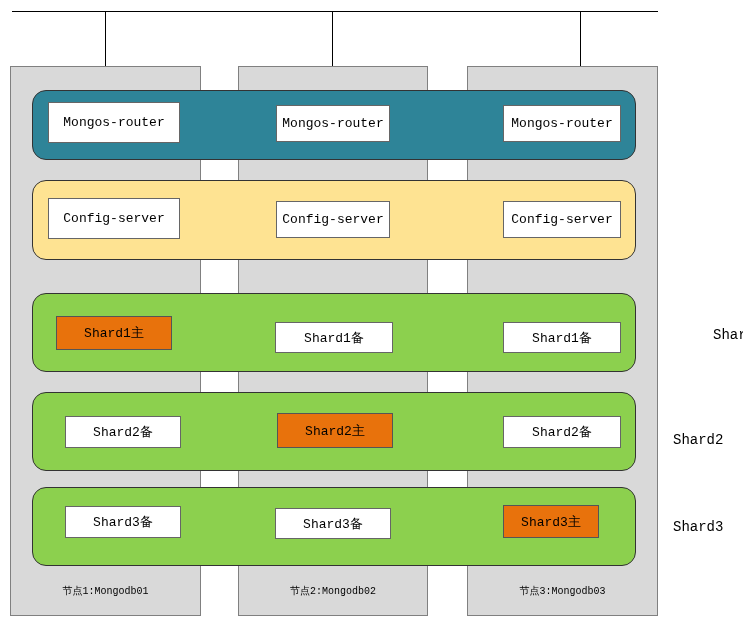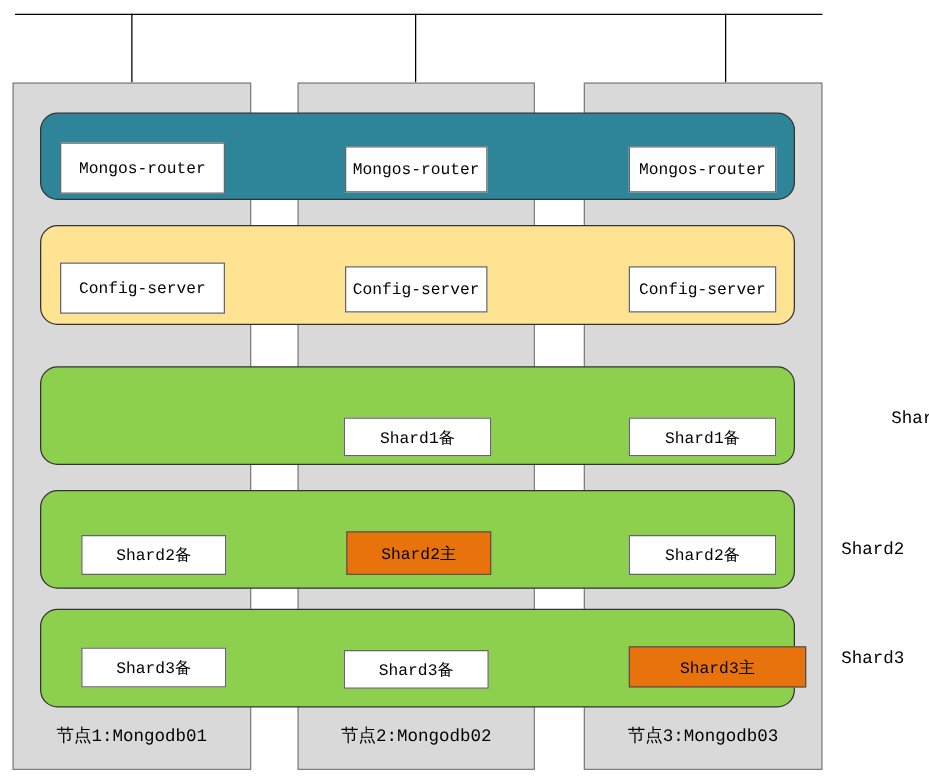--- a/index.html
+++ b/index.html
@@ -53,21 +53,21 @@
   .node-col-1 { left: 10px;  top: 66px; width: 191px; height: 550px; }
   .node-col-2 { left: 238px; top: 66px; width: 190px; height: 550px; }
   .node-col-3 { left: 467px; top: 66px; width: 191px; height: 550px; }
 
   .node-label {
     position: absolute;
     left: 0;
     right: 0;
     bottom: 17px;
     text-align: center;
-    font-size: 14px;
+    font-size: 10px;
     color: #000000;
     font-family: "Liberation Mono", "DejaVu Sans Mono", monospace;
     white-space: nowrap;
   }
 
   
   .service-band {
     position: absolute;
     left: 32px;
     width: 604px;
@@ -87,21 +87,20 @@
     background: #ffffff;
     border: 1.5px solid #666666;
     box-sizing: border-box;
     display: flex;
     align-items: center;
     justify-content: center;
     font-size: 13px;
     color: #000000;
     white-space: nowrap;
     font-family: "Liberation Mono", "DejaVu Sans Mono", monospace;
-    margin-top: 12px;
   }
   .instance-box.primary {
     background: #e8720c;
     border-color: #555555;
   }
 
   
   .mongos-1 { left: 48px;  top: 102px; width: 132px; height: 41px; }
   .mongos-2 { left: 276px; top: 105px; width: 114px; height: 37px; }
   .mongos-3 { left: 503px; top: 105px; width: 118px; height: 37px; }
@@ -117,21 +116,21 @@
   .shard1-3 { left: 503px; top: 322px; width: 118px; height: 31px; }
 
   
   .shard2-1 { left: 65px;  top: 416px; width: 116px; height: 32px; }
   .shard2-2 { left: 277px; top: 413px; width: 116px; height: 35px; }
   .shard2-3 { left: 503px; top: 416px; width: 118px; height: 32px; }
 
   
   .shard3-1 { left: 65px;  top: 506px; width: 116px; height: 32px; }
   .shard3-2 { left: 275px; top: 508px; width: 116px; height: 31px; }
-  .shard3-3 { left: 503px; top: 505px; width: 142px; height: 33px; text-align: center; }
+  .shard3-3 { left: 503px; top: 505px; width: 96px; height: 33px; text-align: center; }
 
   
   .shard-group-label {
     position: absolute;
     left: 673px;
     font-size: 14px;
     color: #000000;
     white-space: nowrap;
     font-family: "Liberation Mono", "DejaVu Sans Mono", monospace;
   }
@@ -163,20 +162,21 @@
   <div class="instance-box mongos-1">Mongos-router</div>
   <div class="instance-box mongos-2">Mongos-router</div>
   <div class="instance-box mongos-3">Mongos-router</div>
 
   <div class="service-band band-config"></div>
   <div class="instance-box config-1">Config-server</div>
   <div class="instance-box config-2">Config-server</div>
   <div class="instance-box config-3">Config-server</div>
 
   <div class="service-band band-shard-1"></div>
+  <div class="instance-box primary shard1-1">Shard1主</div>
   <div class="instance-box shard1-2">Shard1备</div>
   <div class="instance-box shard1-3">Shard1备</div>
   <div class="shard-group-label shard-group-1">Shard1</div>
 
   <div class="service-band band-shard-2"></div>
   <div class="instance-box shard2-1">Shard2备</div>
   <div class="instance-box primary shard2-2">Shard2主</div>
   <div class="instance-box shard2-3">Shard2备</div>
   <div class="shard-group-label shard-group-2">Shard2</div>
 

